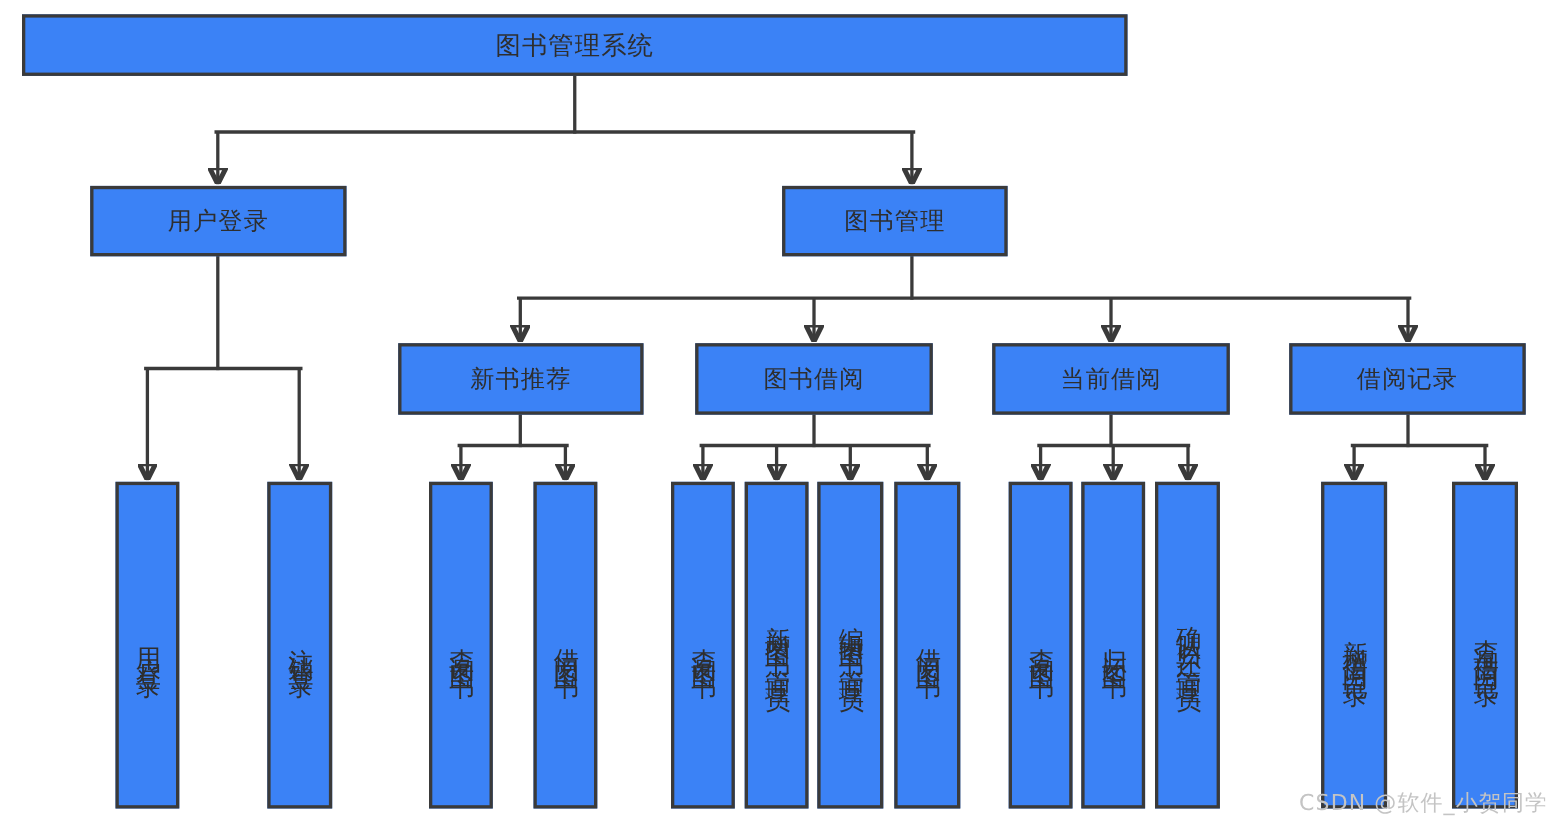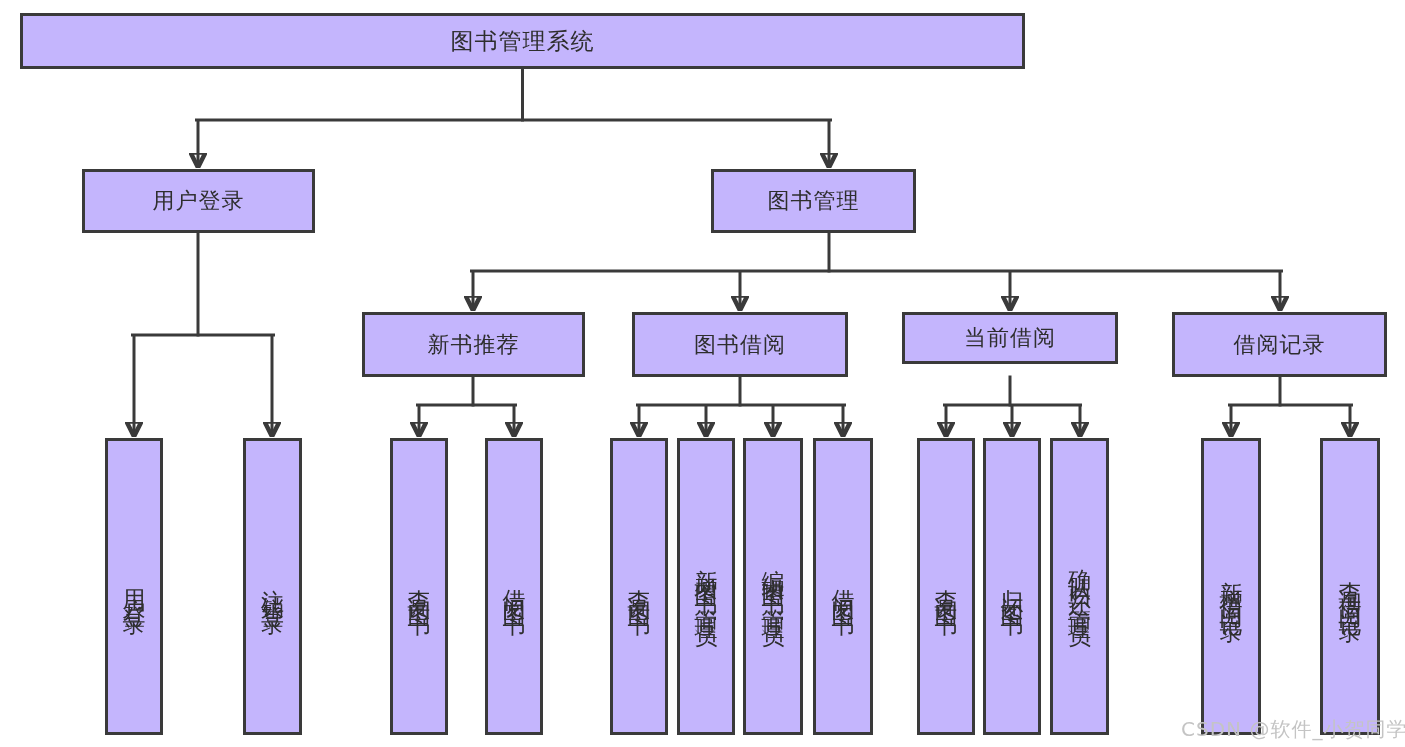--- a/index.html
+++ b/index.html
@@ -7,21 +7,21 @@
     position:relative;
     width:1405px;height:747px;
     background:#ffffff;
     overflow:hidden;
     font-family:"DejaVu Sans","Liberation Sans",sans-serif;
   }
   .connectors{position:absolute;left:0;top:0;width:1405px;height:747px;}
   .connectors path{stroke:#3a3a3a;stroke-width:3;fill:none;stroke-linecap:square;}
   .node{
     position:absolute;box-sizing:border-box;
-    border:3px solid #3a3a3a;background:#c4b5fd;
+    border:3px solid #3a3a3a;background:#3b82f6;
     display:flex;align-items:center;justify-content:center;
     color:#2e2e2e;text-align:center;
   }
   .h-node{font-size:22px;letter-spacing:1px;white-space:nowrap;}
   .root-node{font-size:23px;}
   .v-node{
     writing-mode:vertical-rl;text-orientation:mixed;
     font-size:23px;letter-spacing:8px;line-height:1;
   }
   .watermark{
@@ -83,21 +83,21 @@
     <path d="M1350 407 V435" marker-end="url(#arr)"></path>
   </svg>
 
   <div class="node h-node root-node" style="left:20px;top:13px;width:1005px;height:56px;">图书管理系统</div>
 
   <div class="node h-node" style="left:82px;top:169px;width:233px;height:64px;">用户登录</div>
   <div class="node h-node" style="left:711px;top:169px;width:205px;height:64px;">图书管理</div>
 
   <div class="node h-node" style="left:362px;top:312px;width:223px;height:65px;">新书推荐</div>
   <div class="node h-node" style="left:632px;top:312px;width:216px;height:65px;">图书借阅</div>
-  <div class="node h-node" style="left:902px;top:312px;width:216px;height:52px;">当前借阅</div>
+  <div class="node h-node" style="left:902px;top:312px;width:216px;height:65px;">当前借阅</div>
   <div class="node h-node" style="left:1172px;top:312px;width:215px;height:65px;">借阅记录</div>
 
   <div class="node v-node" style="left:105px;top:438px;width:58px;height:297px;">用户登录</div>
   <div class="node v-node" style="left:243px;top:438px;width:59px;height:297px;">注销登录</div>
 
   <div class="node v-node" style="left:390px;top:438px;width:58px;height:297px;">查询图书</div>
   <div class="node v-node" style="left:485px;top:438px;width:58px;height:297px;">借阅图书</div>
 
   <div class="node v-node" style="left:610px;top:438px;width:58px;height:297px;">查询图书</div>
   <div class="node v-node" style="left:677px;top:438px;width:58px;height:297px;">新增图书（管理员）</div>

